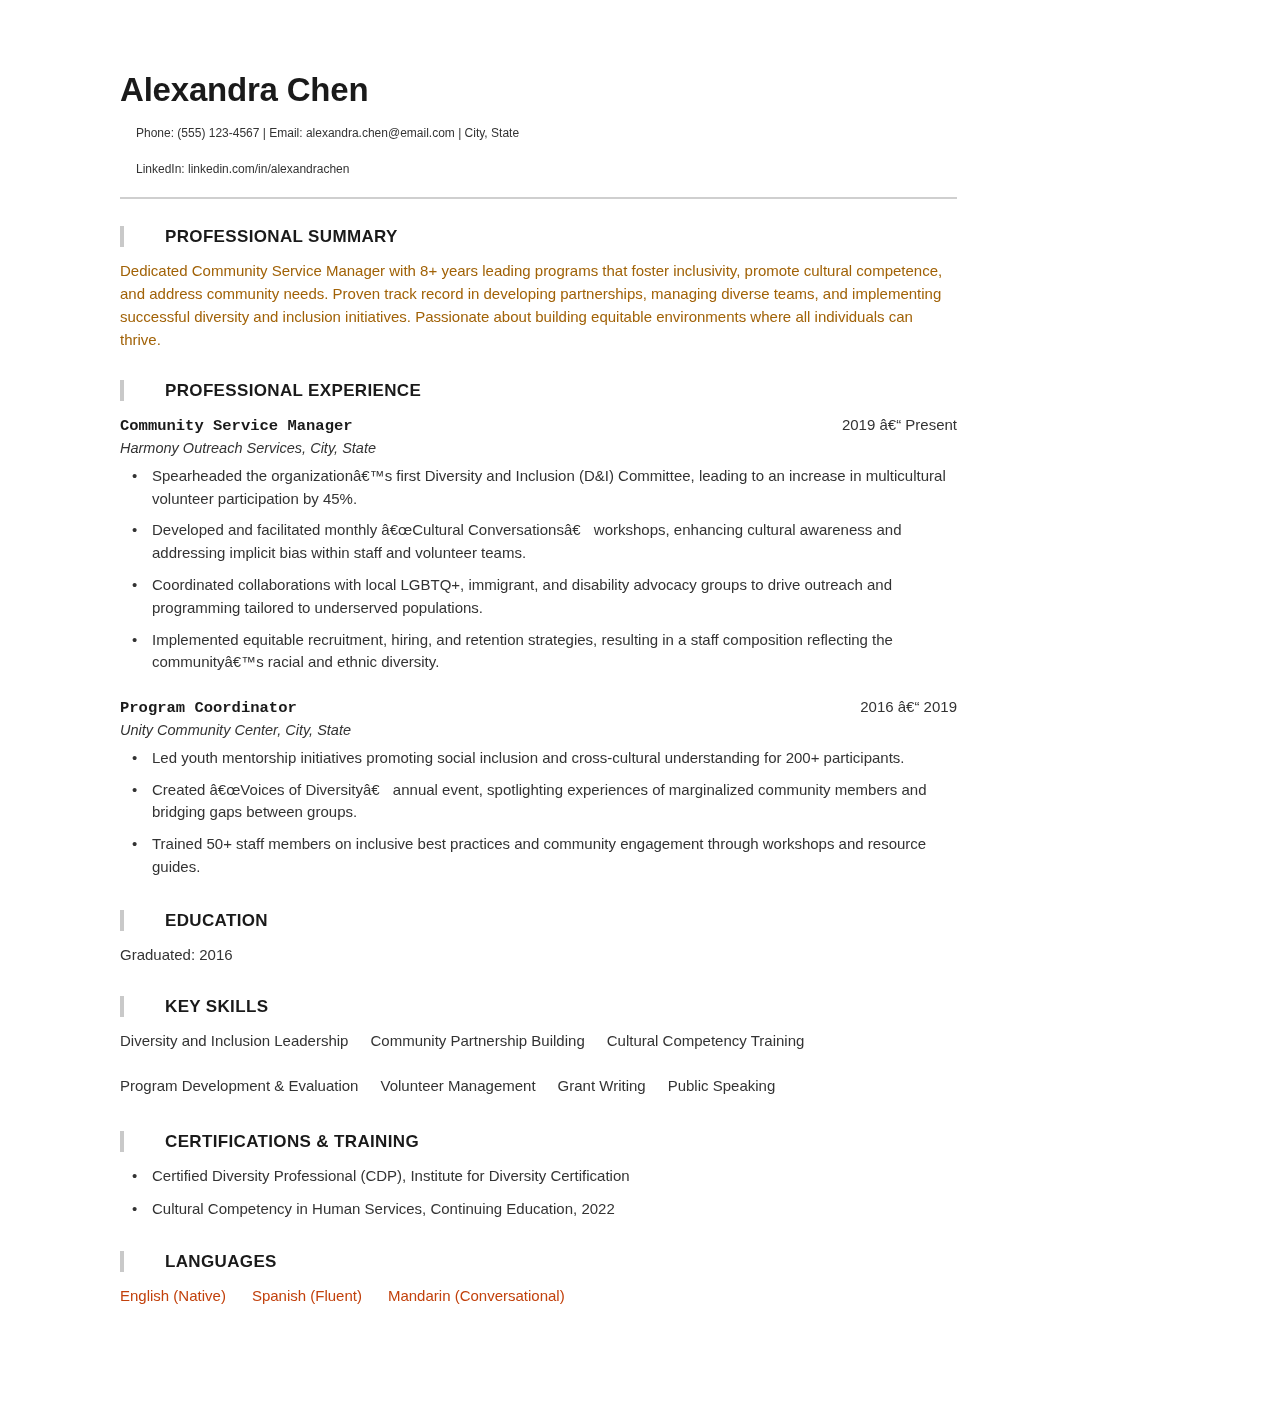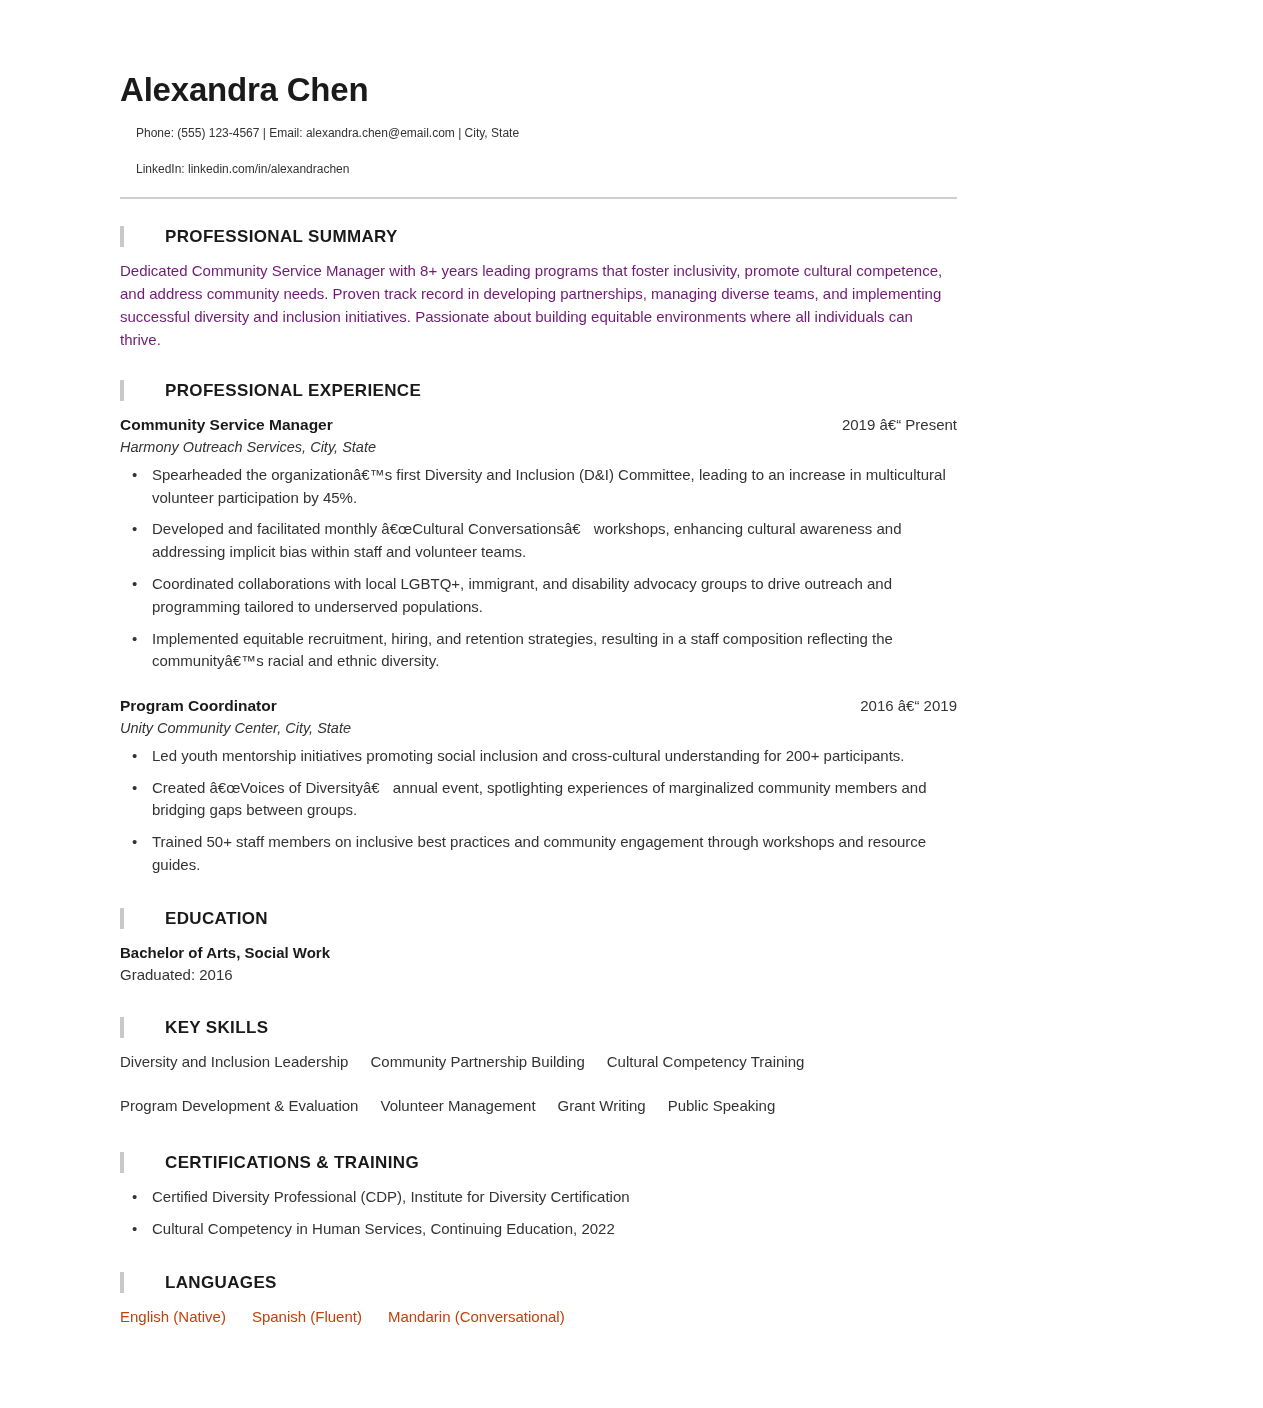--- a/index.html
+++ b/index.html
@@ -69,38 +69,39 @@
     font-weight: bold;
     letter-spacing: 0.35px;
     color: #1a1a1a;
     line-height: 1;
   }
 
   
   .summary {
     font-size: 15px;
     line-height: 1.52;
-    color: #701a75;
+    color: #a16207;
     margin: 0;
     text-align: left;
   }
 
   
   .job { margin-bottom: 4px; }
   .job + .job { margin-top: 22px; }
   .job-head {
     display: flex;
     justify-content: space-between;
     align-items: baseline;
   }
   .job-title {
     font-size: 15.5px;
     font-weight: bold;
     color: #1a1a1a;
     line-height: 1.45;
+    font-family: Liberation Mono, monospace;
   }
   .job-dates {
     font-size: 15px;
     color: #333333;
     white-space: nowrap;
     line-height: 1.45;
   }
   .job-org {
     font-size: 14.5px;
     font-style: italic;
@@ -257,21 +258,20 @@
           <li>Trained 50+ staff members on inclusive best practices and community engagement through workshops and resource guides.</li>
         </ul>
       </div>
     </div>
 
     <div class="section sec-education">
       <div class="section-title">
         <span class="accent-bar"></span>
         <span class="section-title-text">EDUCATION</span>
       </div>
-      <div class="edu-degree">Bachelor of Arts, Social Work</div>
       <div class="edu-line">Graduated: 2016</div>
     </div>
 
     <div class="section sec-skills">
       <div class="section-title">
         <span class="accent-bar"></span>
         <span class="section-title-text">KEY SKILLS</span>
       </div>
       <div class="skills-row">
         <span class="skill-item">Diversity and Inclusion Leadership</span>

